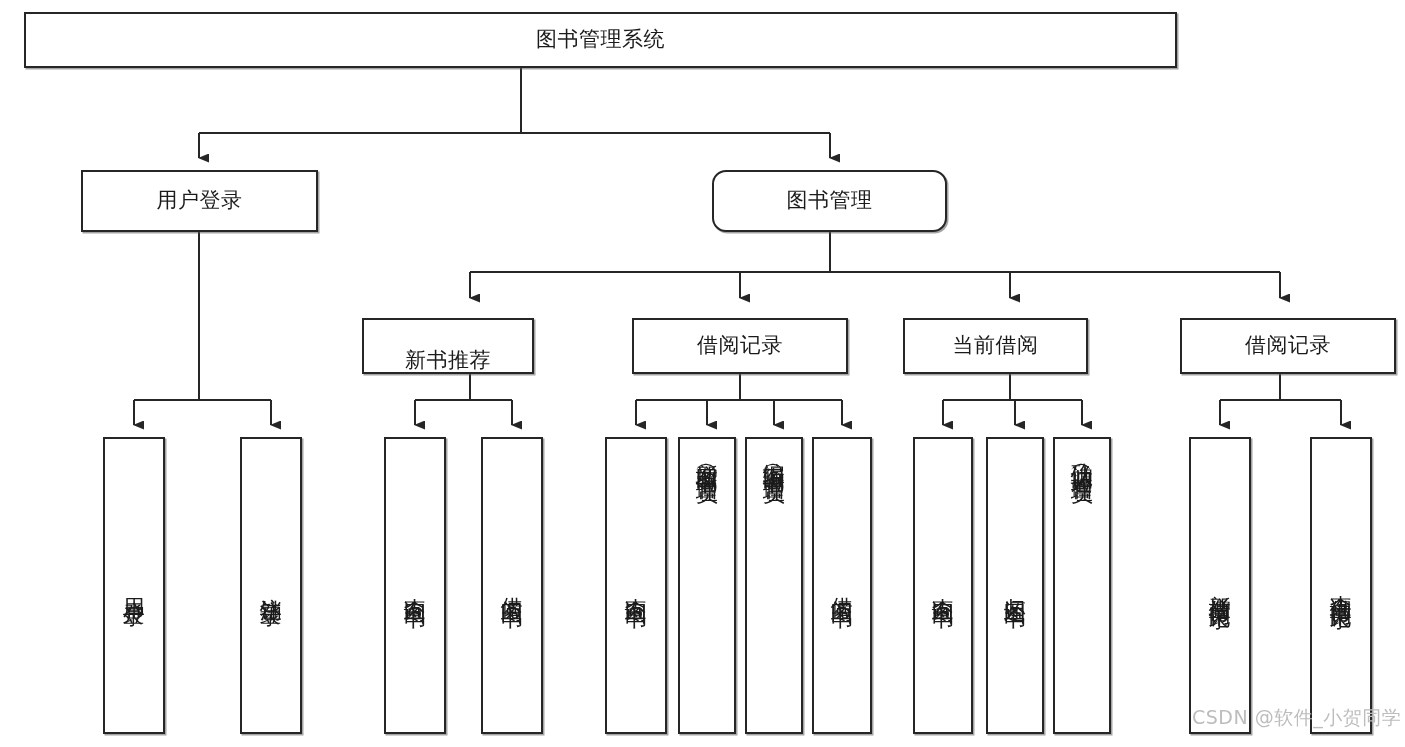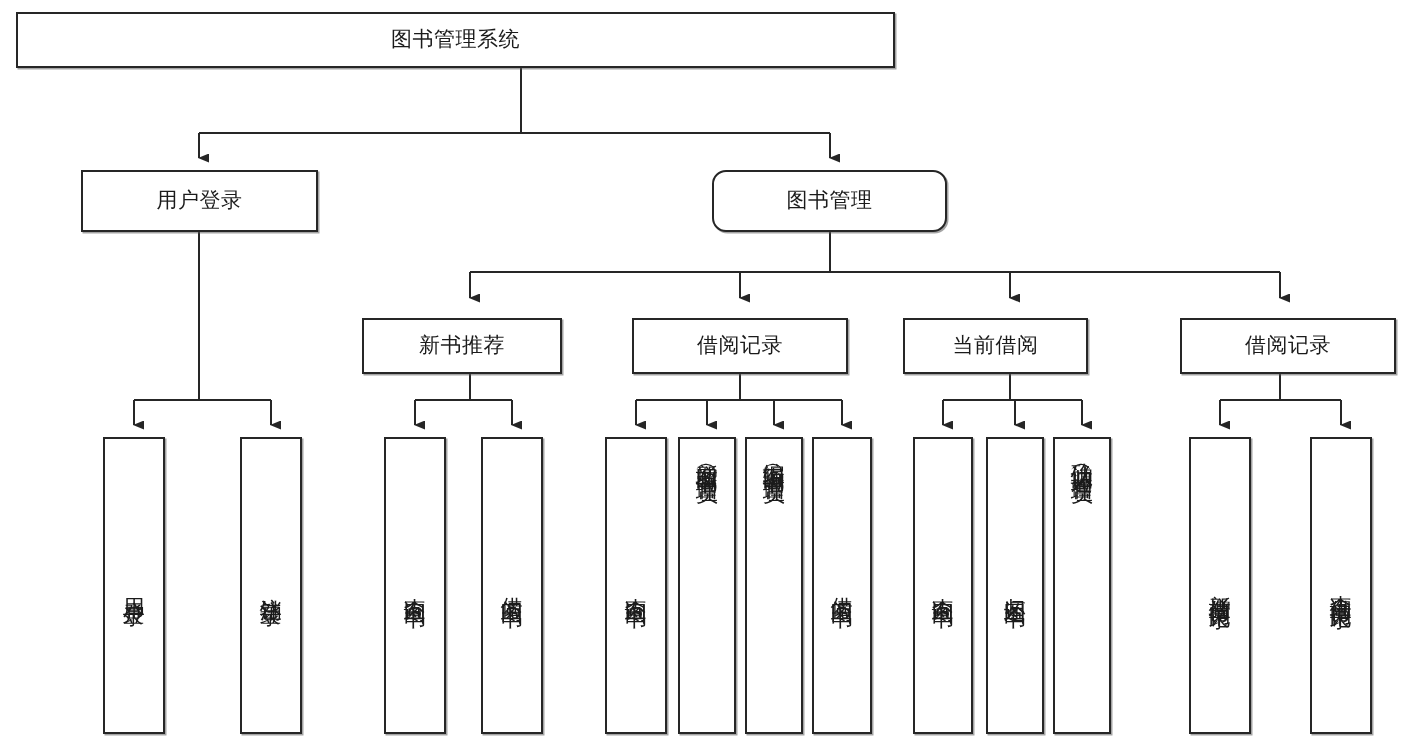--- a/index.html
+++ b/index.html
@@ -118,32 +118,32 @@
       <path d="M1015,400 L1015,425" marker-end="url(#arrowhead)"></path>
       <path d="M1082,400 L1082,425" marker-end="url(#arrowhead)"></path>
 
       <path d="M1280,374 L1280,400"></path>
       <path d="M1220,400 L1341,400"></path>
       <path d="M1220,400 L1220,425" marker-end="url(#arrowhead)"></path>
       <path d="M1341,400 L1341,425" marker-end="url(#arrowhead)"></path>
     </g>
   </svg>
 
-  <div class="node horizontal" style="left:16px; top:12px; width:879px; height:56px;">
+  <div class="node horizontal" style="left:24px; top:12px; width:1153px; height:56px;">
     <span class="label">图书管理系统</span>
   </div>
 
   <div class="node horizontal" style="left:81px; top:170px; width:237px; height:62px;">
     <span class="label">用户登录</span>
   </div>
   <div class="node horizontal" style="left:712px; top:170px; width:235px; height:62px;border-radius:14px;">
     <span class="label">图书管理</span>
   </div>
 
-  <div class="node horizontal" style="left:362px; top:318px; width:200px; height:56px;">
+  <div class="node horizontal" style="left:362px; top:318px; width:172px; height:56px;align-items:flex-end;">
     <span class="label">新书推荐</span>
   </div>
   <div class="node horizontal" style="left:632px; top:318px; width:216px; height:56px;">
     <span class="label">借阅记录</span>
   </div>
   <div class="node horizontal" style="left:903px; top:318px; width:185px; height:56px;text-align:center;">
     <span class="label">当前借阅</span>
   </div>
   <div class="node horizontal" style="left:1172px; top:318px; width:216px; height:56px;margin-left:8px;">
     <span class="label">借阅记录</span>
@@ -186,14 +186,15 @@
     <span class="label">确认归还（管理员）</span>
   </div>
 
   <div class="node vertical centered" style="left:1189px; top:437px; width:62px; height:297px;">
     <span class="label">新增借阅记录</span>
   </div>
   <div class="node vertical centered" style="left:1310px; top:437px; width:62px; height:297px;">
     <span class="label">查询借阅记录</span>
   </div>
 
+  <div class="watermark" style="left:1192px; top:705px;">CSDN @软件_小贺同学</div>
 
 </div>
 
 </body></html>

